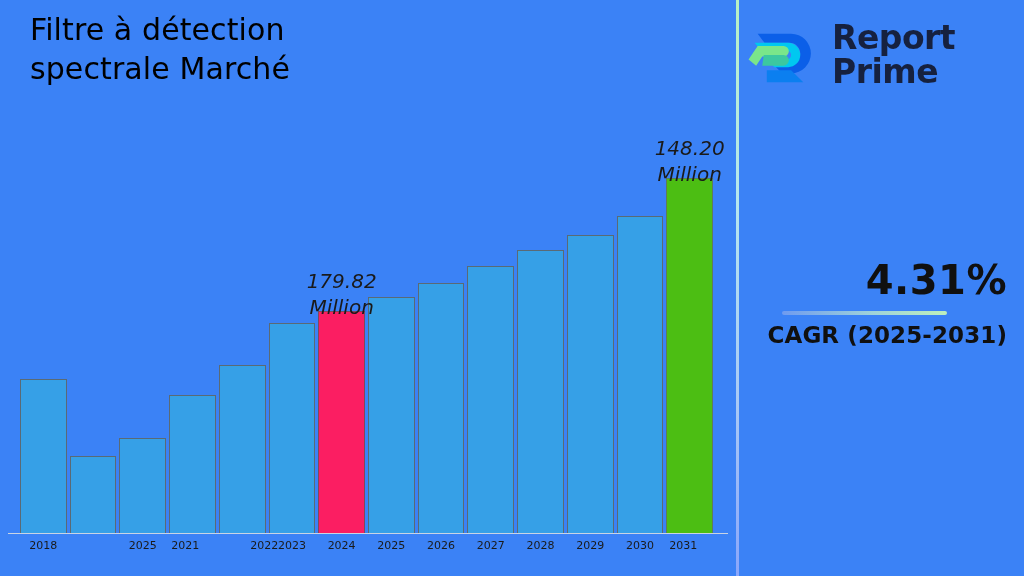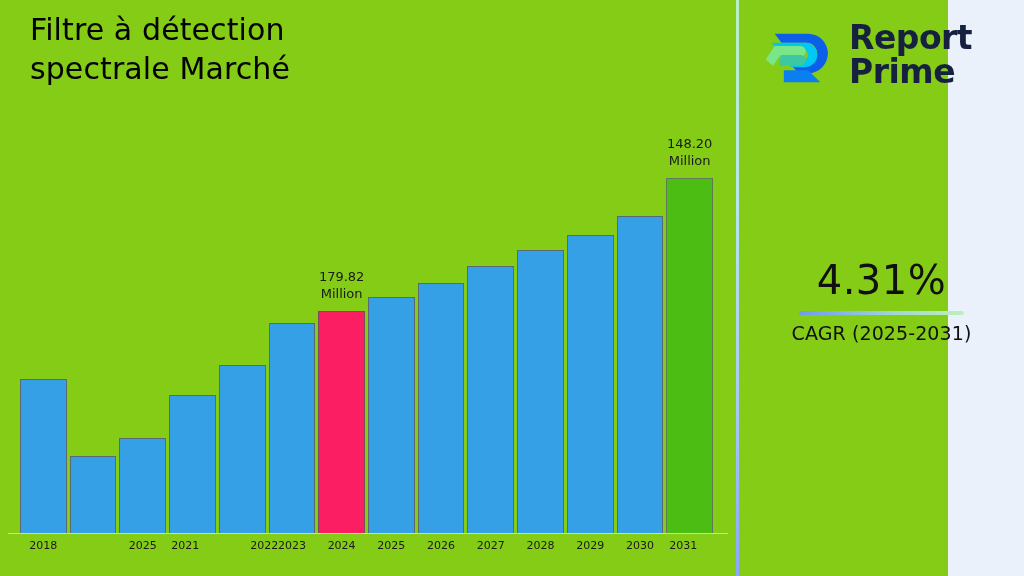--- a/index.html
+++ b/index.html
@@ -8,23 +8,23 @@
   }
   body {
     width: 1024px;
     height: 576px;
     background: #eaf1fb;
     font-family: "DejaVu Sans", "Liberation Sans", sans-serif;
     overflow: hidden;
   }
   #root {
     position: relative;
-    width: 948px;
-    height: 576px;
-    background: #84cc16;
+    width: 1024px;
+    height: 576px;
+    background: #3b82f6;
   }
 
   
   #left-panel {
     position: absolute;
     left: 0; top: 0;
     width: 737px; height: 576px;
   }
   #chart-title {
     position: absolute;
@@ -58,25 +58,26 @@
     border: 1px solid #5a6a75;
     border-bottom: none;
   }
   .bar.blue  { background: #36a0e7; }
   .bar.pink  { background: #fb1e62; border-color: #7d4a5d; }
   .bar.green { background: #4cbe13; border-color: #5f7a59; }
 
   .bar-note {
     position: absolute;
     text-align: center;
-    font-size: 13px;
+    font-size: 20px;
     line-height: 1.28;
     color: #1a1a1a;
     white-space: pre-line;
     pointer-events: none;
+    font-style: italic;
   }
 
   #axis-line {
     position: absolute;
     left: 8px;
     top: 533px;
     width: 720px;
     height: 1px;
     background: #c9d4e4;
   }
@@ -101,21 +102,21 @@
     left: 736px;
     top: 0;
     width: 3px;
     height: 576px;
     background: linear-gradient(to bottom, #b8f0c2 0%, #b6e6ee 35%, #a9c9f5 70%, #8aa6fb 100%);
   }
 
   
   #right-panel {
     position: absolute;
-    left: 739px;
+    left: 722px;
     top: 0;
     width: 285px;
     height: 576px;
     border-radius: 6px;
   }
 
   #logo {
     position: absolute;
     left: 22px;
     top: 12px;
@@ -137,37 +138,38 @@
     color: #16213f;
     letter-spacing: -0.5px;
     white-space: pre-line;
   }
 
   #cagr-block {
     position: absolute;
     left: 0;
     top: 258px;
     width: 285px;
-    text-align: center;
+    text-align: right;
+    font-weight: bold;
   }
   #cagr-value {
     font-size: 40px;
     color: #101010;
     line-height: 1.1;
     letter-spacing: 0.5px;
   }
   #cagr-rule {
     width: 165px;
     height: 4px;
     margin: 9px auto 7px auto;
     background: linear-gradient(to right, #6f9bf0 0%, #9fd3d9 55%, #bdf0bc 100%);
     border-radius: 2px;
   }
   #cagr-caption {
-    font-size: 19px;
+    font-size: 23px;
     color: #101010;
     letter-spacing: 0.1px;
   }
 </style>
 </head>
 <body>
 
 <div id="root">
 
   <div id="left-panel">

